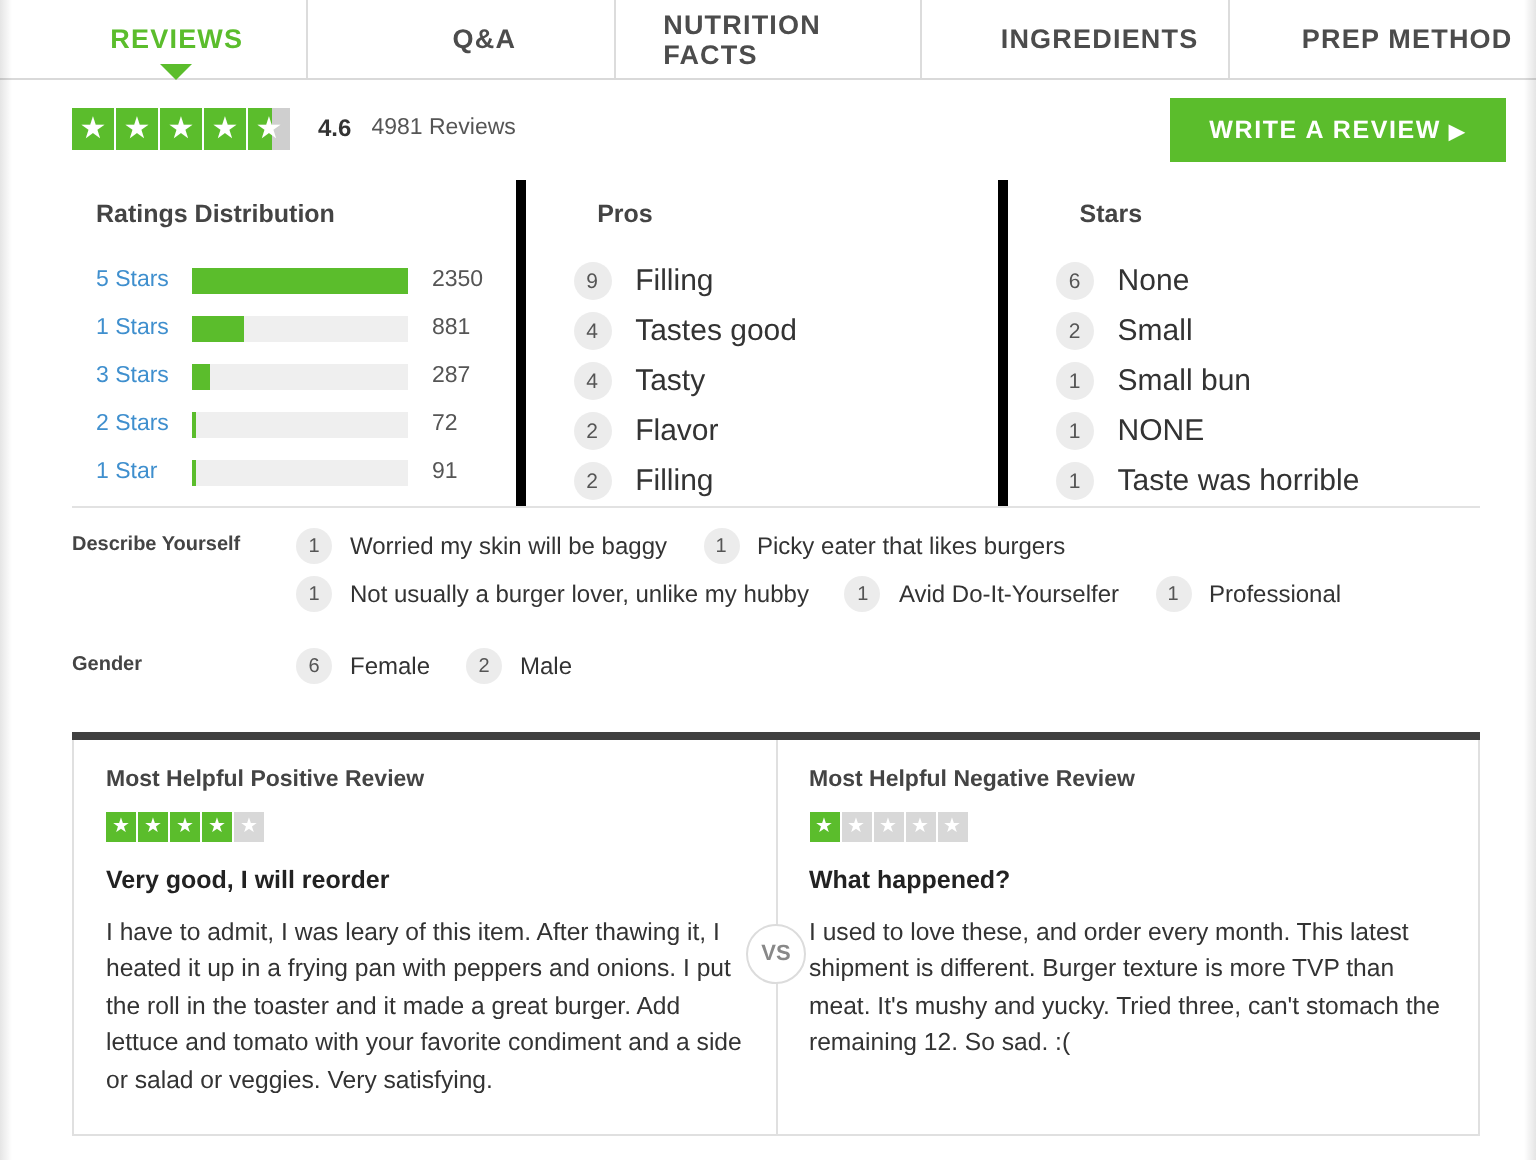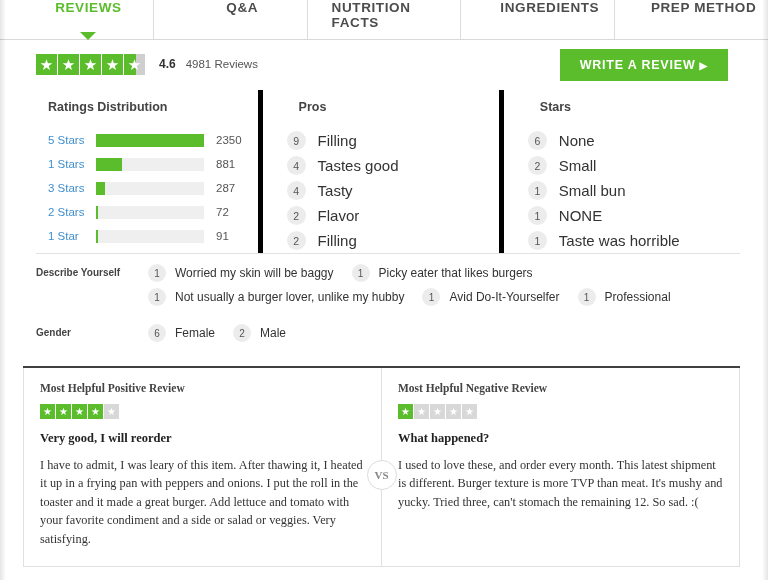--- a/index.html
+++ b/index.html
@@ -16,20 +16,21 @@
   
   .tabbar {
     display: flex;
     align-items: stretch;
     height: 40px;
     border-bottom: 1px solid #d9d9d9;
   }
   .tab {
     flex: 1 1 0;
     display: flex;
+    align-items: center;
     justify-content: center;
     font-size: 13.5px;
     font-weight: bold;
     letter-spacing: 0.6px;
     color: #4c4c4c;
     border-right: 1px solid #dcdcdc;
     cursor: pointer;
     position: relative;
     margin-left: 24px;
   }
@@ -70,21 +71,21 @@
     font-weight: bold;
     color: #333;
   }
   .revcount {
     margin-left: 10px;
     font-size: 11.5px;
     color: #555;
   }
   .write-btn {
     position: absolute;
-    right: 40px;
+    right: 15px;
     top: 9px;
     background: #5bbd2c;
     color: #fff;
     border: none;
     font-family: inherit;
     font-size: 12.5px;
     font-weight: bold;
     letter-spacing: 0.8px;
     padding: 0 20px;
     height: 32px;
@@ -196,24 +197,23 @@
     margin-bottom: 6px;
     white-space: nowrap;
   }
   .chip .pc-badge { width: 18px; height: 18px; font-size: 10px; }
   .chip-label { margin-left: 9px; font-size: 12px; color: #333; }
   .meta-row.gender { padding-top: 8px; }
 
   
   .helpful {
     display: flex;
-    margin: 14px 28px 0 23px;
+    margin: 14px 28px 0 36px;
     position: relative;
-    border-top: 2px solid #404040;
-    font-family: Liberation Serif, serif;
+    border-top: 4px solid #404040;
   }
   .hbox {
     flex: 1 1 0;
     border: 1px solid #e0e0e0;
     border-top: none;
     padding: 14px 16px 18px 16px;
     min-height: 198px;
   }
   .hbox.left { border-right: none; }
   .hbox-title {

